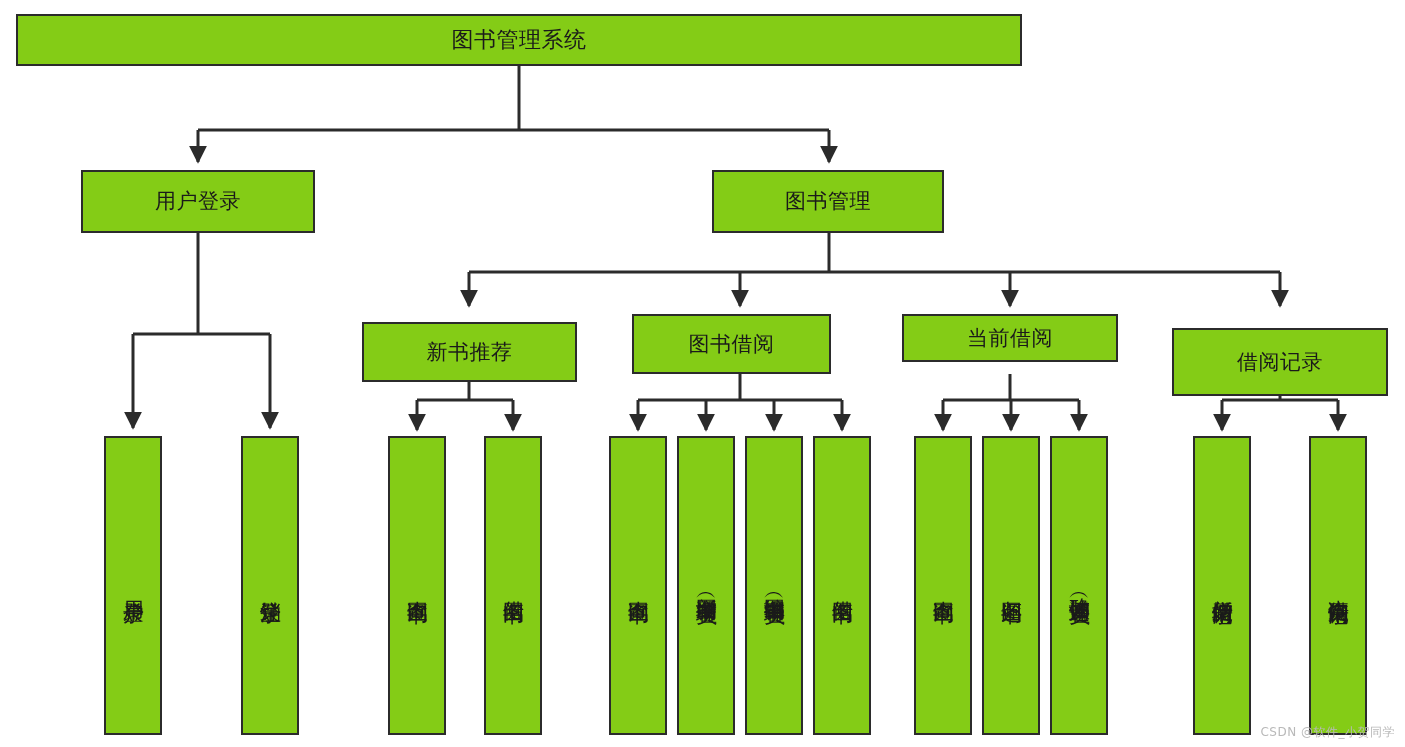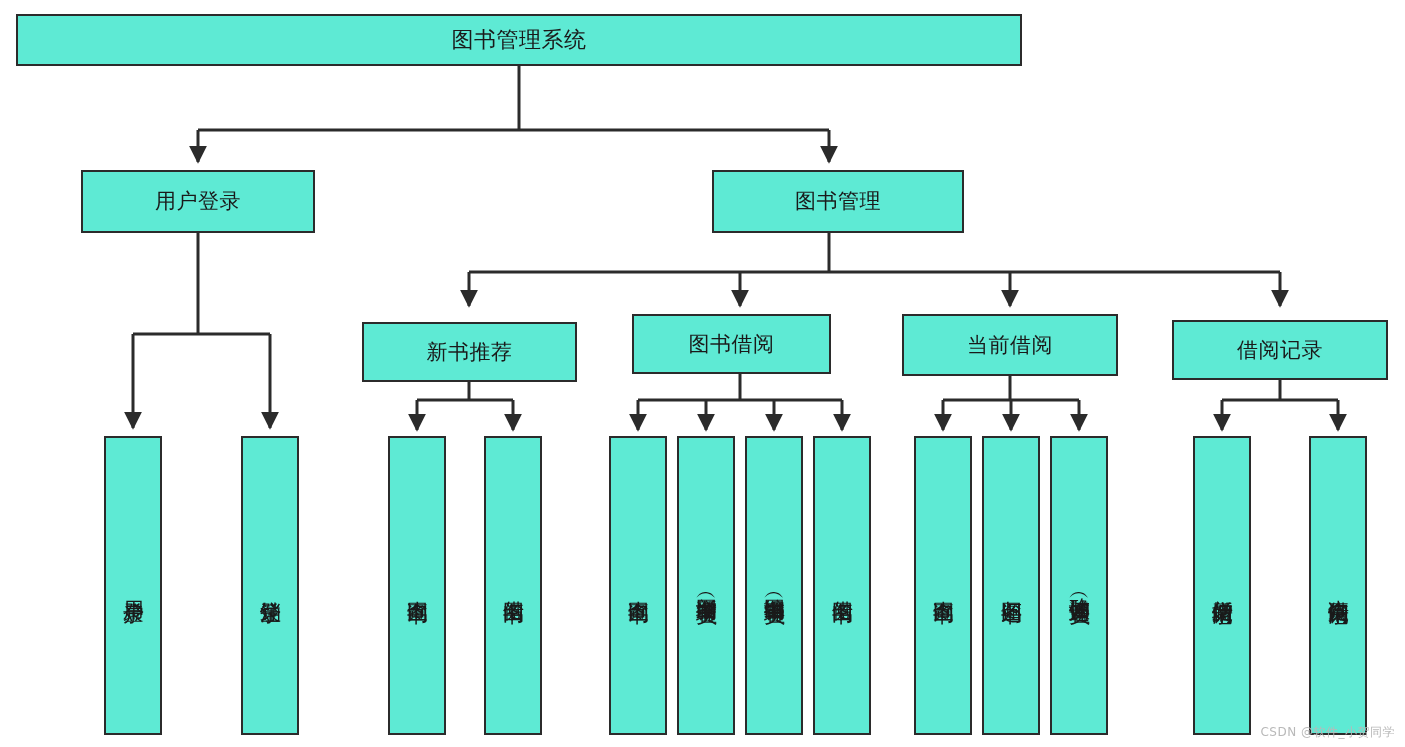--- a/index.html
+++ b/index.html
@@ -22,21 +22,21 @@
     left: 0;
     top: 0;
     width: 1405px;
     height: 747px;
     pointer-events: none;
   }
   .node {
     position: absolute;
     box-sizing: border-box;
     border: 2px solid #2b2b2b;
-    background: #5eead4;
+    background: #84cc16;
     display: flex;
     align-items: center;
     justify-content: center;
     color: #1a1a1a;
     z-index: 2;
   }
   .node-label {
     display: block;
     text-align: center;
     line-height: 1.18;
@@ -128,34 +128,34 @@
     </g>
   </svg>
 
   <div class="node horizontal root" style="left:16px; top:14px; width:1006px; height:52px;">
     <span class="node-label">图书管理系统</span>
   </div>
 
   <div class="node horizontal" style="left:81px; top:170px; width:234px; height:63px;">
     <span class="node-label">用户登录</span>
   </div>
-  <div class="node horizontal" style="left:712px; top:170px; width:252px; height:63px;">
+  <div class="node horizontal" style="left:712px; top:170px; width:232px; height:63px;">
     <span class="node-label">图书管理</span>
   </div>
 
   <div class="node horizontal" style="left:362px; top:322px; width:215px; height:60px;">
     <span class="node-label">新书推荐</span>
   </div>
   <div class="node horizontal" style="left:632px; top:314px; width:199px; height:60px;">
     <span class="node-label">图书借阅</span>
   </div>
-  <div class="node horizontal" style="left:902px; top:314px; width:216px; height:62px;">
+  <div class="node horizontal" style="left:902px; top:314px; width:216px; height:48px;">
     <span class="node-label">当前借阅</span>
   </div>
-  <div class="node horizontal" style="left:1172px; top:320px; width:216px; height:60px;">
+  <div class="node horizontal" style="left:1172px; top:328px; width:216px; height:68px;">
     <span class="node-label">借阅记录</span>
   </div>
 
   <div class="node vertical" style="left:104px; top:436px; width:58px; height:299px;">
     <span class="node-label">用户登录</span>
   </div>
   <div class="node vertical" style="left:241px; top:436px; width:58px; height:299px;">
     <span class="node-label">注销登录</span>
   </div>
 

